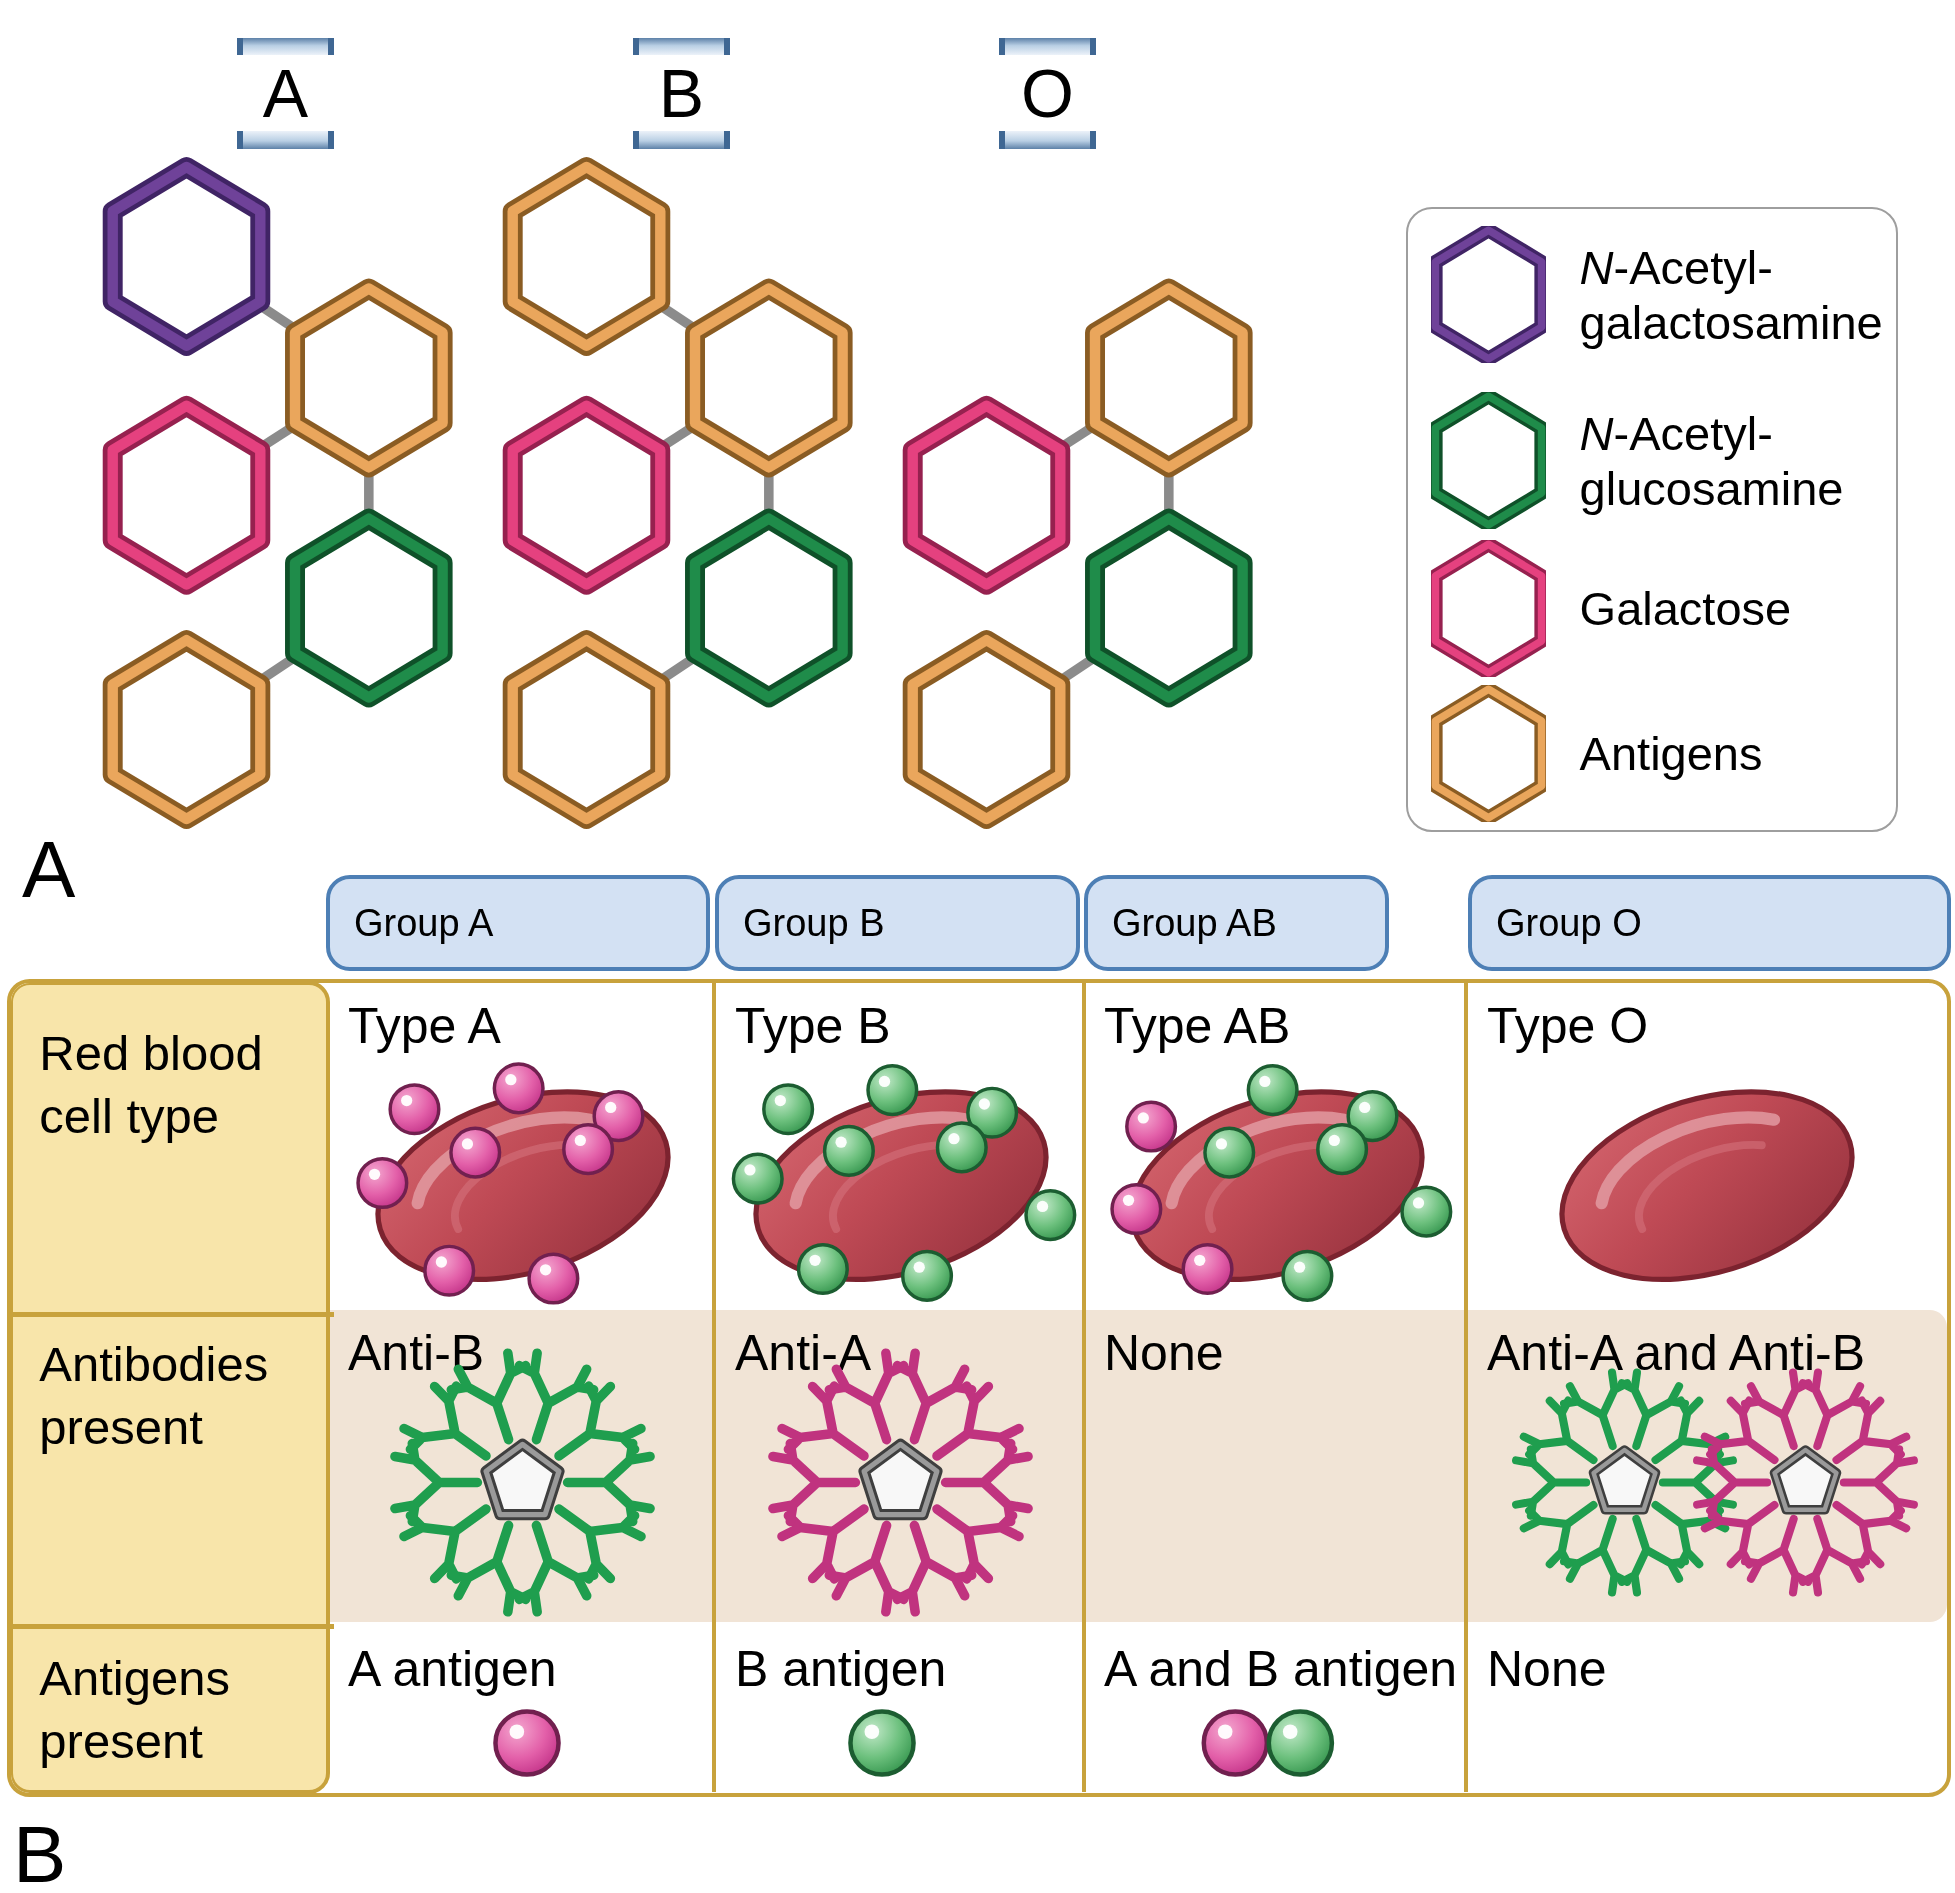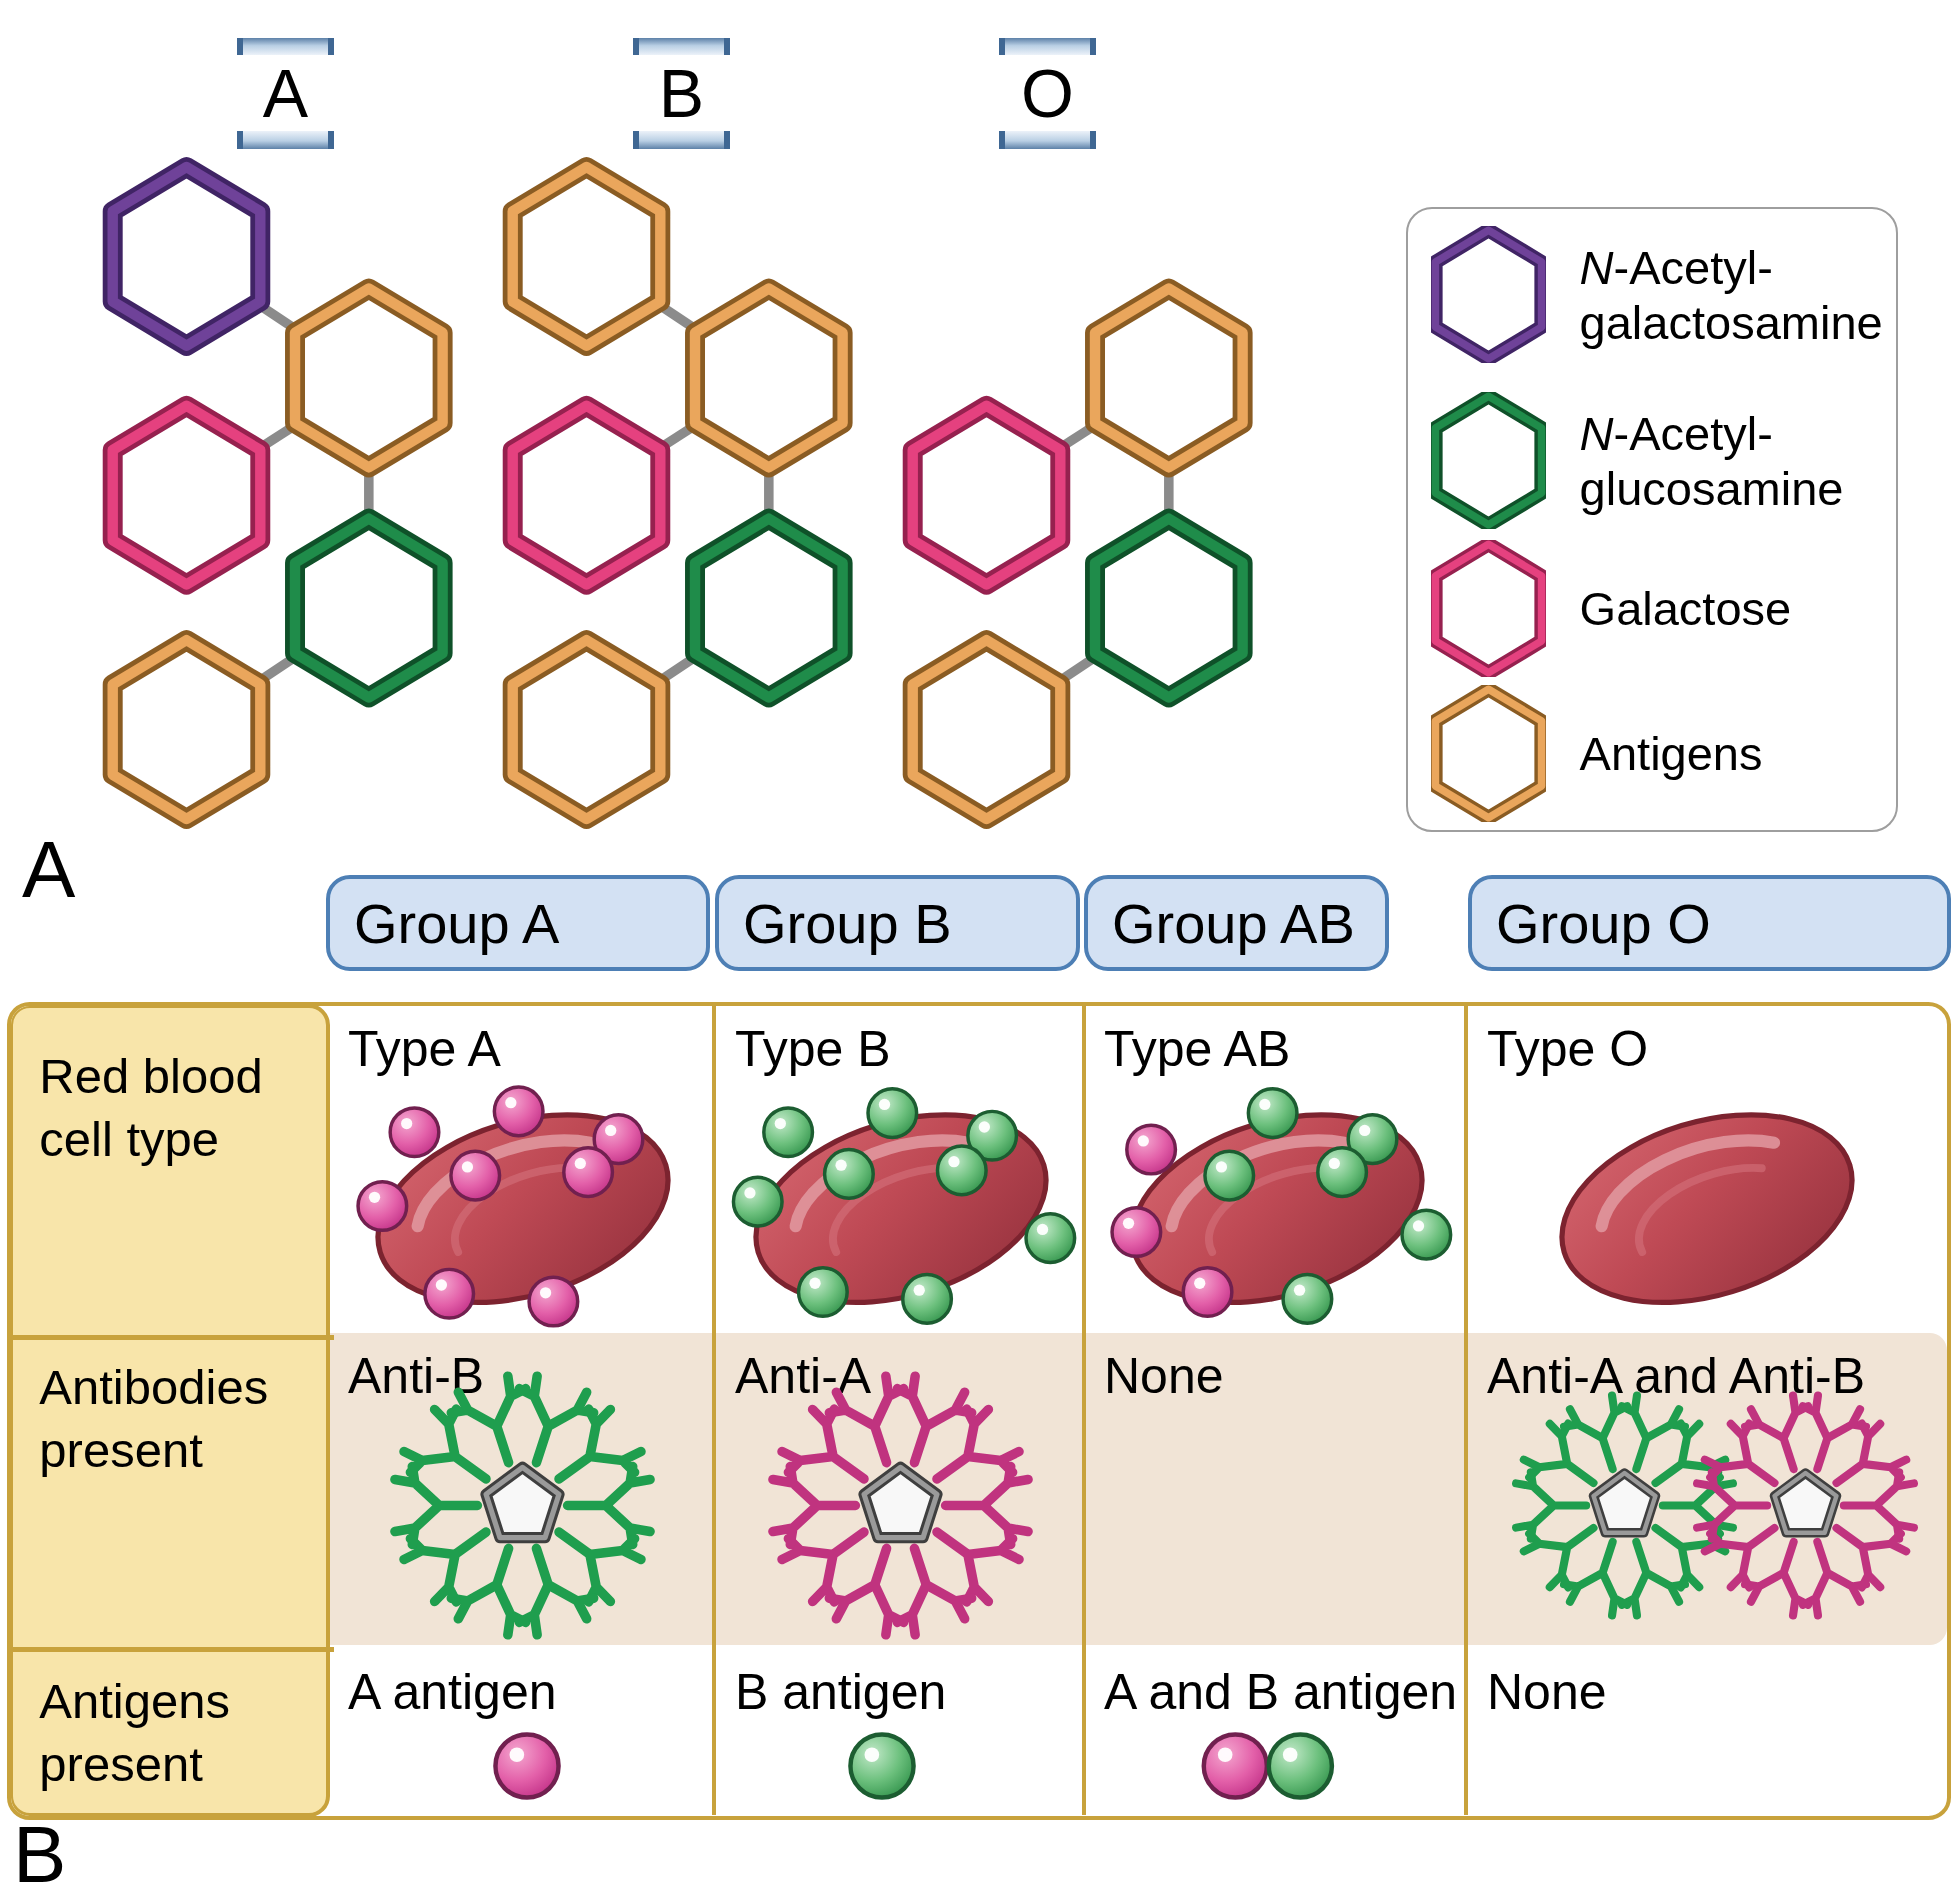--- a/index.html
+++ b/index.html
@@ -26,25 +26,25 @@
           border:2.6px solid #9e9e9e;border-radius:26px;background:#fff;}
   .legend-item{position:absolute;left:22.6px;display:flex;align-items:center;gap:34px;}
   .legend-text{font-size:47px;line-height:55px;color:#000;}
 
   
   .section-letter{position:absolute;font-size:80px;color:#000;}
 
   
   .pill{position:absolute;top:875px;height:96px;background:#d3e1f3;border:4.3px solid #4d7fb5;
         border-radius:24px;display:flex;align-items:center;padding-left:24px;
-        font-size:56px;box-sizing:border-box;color:#000;}
+        font-size:38px;box-sizing:border-box;color:#000;}
 
   
   .tableB{position:absolute;left:7px;top:979px;width:1944px;height:818px;border:4.3px solid #c8a23c;
-          border-radius:22.6px;background:#fff;box-sizing:border-box;overflow:hidden;margin-top:23px;}
+          border-radius:22.6px;background:#fff;box-sizing:border-box;overflow:hidden;}
   .hdrcol{position:absolute;left:-1.7px;top:-1.7px;width:321px;height:813px;background:#f8e5aa;
           border:4.3px solid #c8a23c;border-radius:21px;box-sizing:border-box;}
   .rh{position:absolute;left:26px;font-size:49px;line-height:63px;color:#000;}
   .hdiv{position:absolute;left:0;width:321px;height:4.3px;background:#c8a23c;}
   .vdiv{position:absolute;top:0;width:4.3px;height:809px;background:#c8a23c;}
   .beige{position:absolute;left:315px;top:327px;width:1621px;height:312px;background:#f1e4d6;
          border-radius:0 17.4px 17.4px 0;}
   .cl{position:absolute;font-size:50px;color:#000;white-space:nowrap;}
 </style>
 </head>

